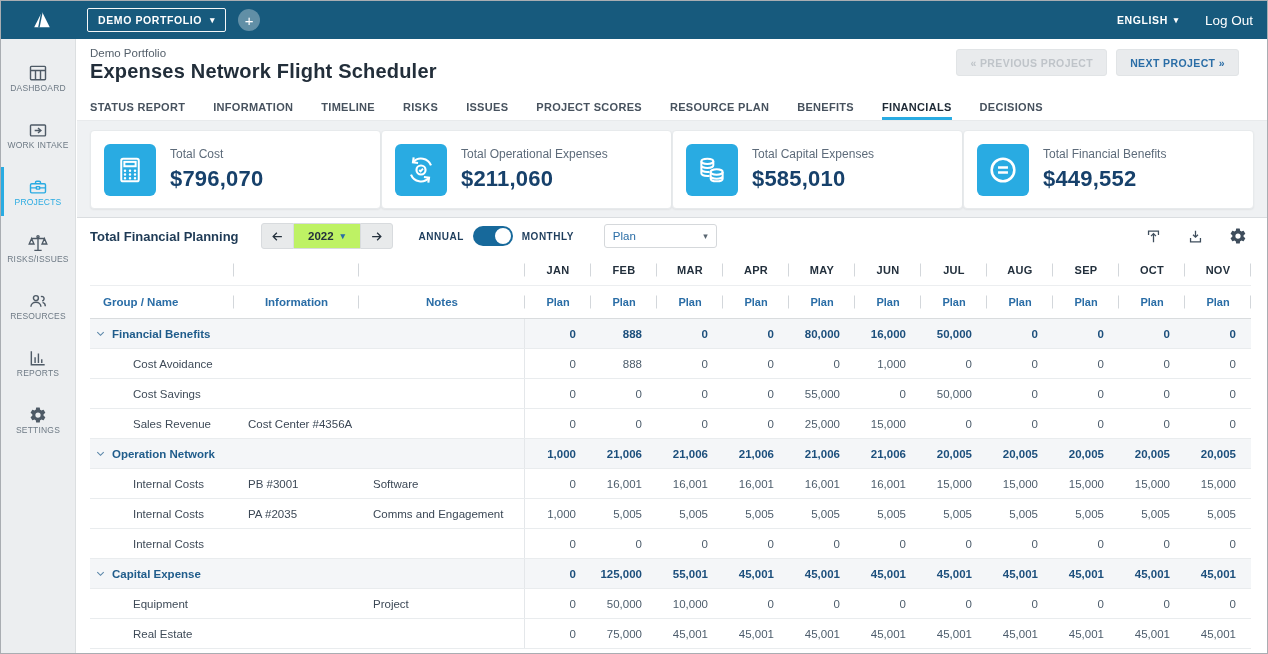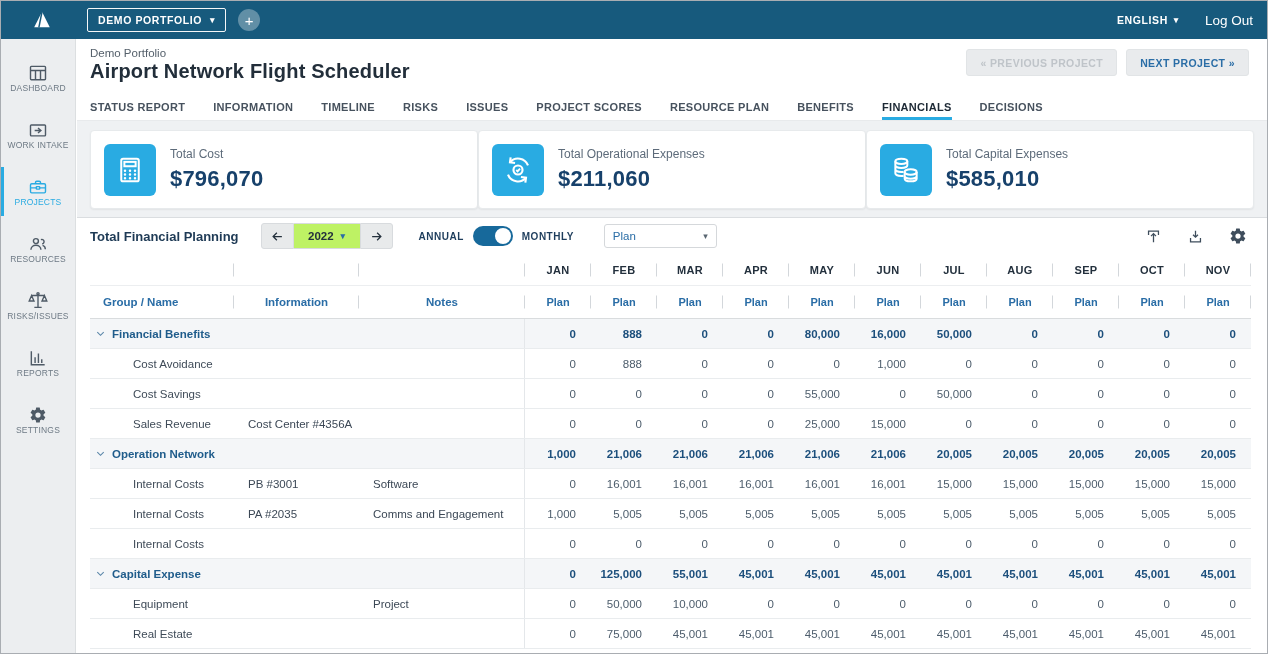--- a/index.html
+++ b/index.html
@@ -28,21 +28,21 @@
   .side-item.active{color:var(--accent,#29abe2);}
   .side-item.active .s-icon{color:var(--accent,#29abe2);}
   .side-item.active::before{content:"";position:absolute;left:0;top:4px;bottom:4px;width:3px;background:var(--accent,#29abe2);}
 
   
   .main{position:absolute;top:38px;left:76px;right:0;bottom:0;overflow:hidden;background:#fff;}
 
   .page-header{position:relative;height:81px;background:#fff;}
   .crumb{position:absolute;left:13px;top:8px;font-size:11.5px;color:#55606b;}
   .page-title{position:absolute;left:13px;top:21px;font-size:20px;font-weight:bold;color:#222e3a;letter-spacing:.2px;}
-  .nav-buttons{position:absolute;right:18px;top:10px;display:flex;gap:9px;}
+  .nav-buttons{position:absolute;right:28px;top:10px;display:flex;gap:9px;}
   .proj-btn{height:27px;display:flex;align-items:center;padding:0 13px;border-radius:3px;background:#e9ebed;border:1px solid #e1e4e6;
     font-size:10.5px;font-weight:bold;letter-spacing:.4px;cursor:pointer;}
   .proj-btn.disabled{color:#bfc4c9;cursor:default;}
   .proj-btn.primary{color:#2a6da6;}
   .tabs{position:absolute;left:13px;bottom:0;display:flex;gap:28px;}
   .tab{font-size:11px;font-weight:bold;letter-spacing:.3px;color:#47525e;padding-bottom:4px;cursor:pointer;border-bottom:3px solid transparent;text-align:center;}
   .tab.active{color:#1d2935;border-bottom-color:var(--accent,#29abe2);}
 
   .cards-band{height:97px;background:#eff1f3;border-top:1px solid #e8eaec;padding:9px 13px 16px;display:flex;}
   .card{flex:1;height:79px;background:#fff;border:1px solid #e7eaec;border-radius:4px;box-shadow:0 1px 2px rgba(0,0,0,.06);
@@ -150,36 +150,36 @@
           <svg width="22" height="20" viewBox="0 0 24 24" fill="none" stroke="currentColor" stroke-width="1.7">
             <rect x="3" y="8" width="18" height="11" rx="1.5"></rect>
             <path d="M9 8V6.5A1.5 1.5 0 0 1 10.5 5h3A1.5 1.5 0 0 1 15 6.5V8M3 13h7m4 0h7"></path>
             <rect x="10" y="11.5" width="4" height="3" rx="0.5"></rect>
           </svg>
         </span>
         <span class="s-label">PROJECTS</span>
       </div>
       <div class="side-item">
         <span class="s-icon">
+          <svg width="22" height="22" viewBox="0 0 24 24" fill="none" stroke="currentColor" stroke-width="1.5">
+            <path d="M12 4v15M8 19h8M5 6h14M5 6l-2.6 6h5.2zM19 6l-2.6 6h5.2z"></path>
+            <circle cx="12" cy="4" r="1.2"></circle>
+          </svg>
+        </span>
+        <span class="s-label">RISKS/ISSUES</span>
+      </div>
+      <div class="side-item">
+        <span class="s-icon">
           <svg width="22" height="20" viewBox="0 0 24 24" fill="none" stroke="currentColor" stroke-width="1.7">
             <circle cx="9.5" cy="8.5" r="3"></circle>
             <path d="M3.5 19c0-3.3 2.7-5.5 6-5.5s6 2.2 6 5.5"></path>
             <path d="M15.5 6.8a2.6 2.6 0 1 1 1.5 4.9M17.5 13.6c2 .6 3.3 2.4 3.3 4.6"></path>
           </svg>
         </span>
         <span class="s-label">RESOURCES</span>
-      </div>
-      <div class="side-item">
-        <span class="s-icon">
-          <svg width="22" height="22" viewBox="0 0 24 24" fill="none" stroke="currentColor" stroke-width="1.5">
-            <path d="M12 4v15M8 19h8M5 6h14M5 6l-2.6 6h5.2zM19 6l-2.6 6h5.2z"></path>
-            <circle cx="12" cy="4" r="1.2"></circle>
-          </svg>
-        </span>
-        <span class="s-label">RISKS/ISSUES</span>
       </div>
       <div class="side-item">
         <span class="s-icon">
           <svg width="20" height="20" viewBox="0 0 24 24" fill="none" stroke="currentColor" stroke-width="1.7">
             <path d="M4 4v16h16"></path>
             <path d="M8.5 18v-7M12.5 18V6.5M16.5 18v-4.5"></path>
           </svg>
         </span>
         <span class="s-label">REPORTS</span>
       </div>
@@ -190,21 +190,21 @@
           </svg>
         </span>
         <span class="s-label">SETTINGS</span>
       </div>
     </nav>
 
   <main class="main">
 
     <section class="page-header">
       <div class="crumb">Demo Portfolio</div>
-      <h1 class="page-title" style="margin:0;">Airport Network Flight Scheduler</h1>
+      <h1 class="page-title" style="margin:0;">Expenses Network Flight Scheduler</h1>
       <div class="nav-buttons">
         <div class="proj-btn disabled">« PREVIOUS PROJECT</div>
         <div class="proj-btn primary">NEXT PROJECT »</div>
       </div>
       <div class="tabs" id="tabs">
           <div class="tab">STATUS REPORT</div>
           <div class="tab">INFORMATION</div>
           <div class="tab">TIMELINE</div>
           <div class="tab">RISKS</div>
           <div class="tab">ISSUES</div>
@@ -249,20 +249,32 @@
             <svg width="32" height="32" viewBox="0 0 24 24" fill="none" stroke="#fff" stroke-width="1.5">
               <ellipse cx="8.5" cy="5.5" rx="4.5" ry="2"></ellipse>
               <path d="M4 5.5v3c0 1.1 2 2 4.5 2s4.5-.9 4.5-2v-3M4 8.5v3c0 1.1 2 2 4.5 2 .6 0 1.2-.05 1.7-.15M4 11.5v3c0 1.1 2 2 4.5 2 .6 0 1.2-.05 1.7-.15"></path>
               <ellipse cx="15.5" cy="13.5" rx="4.5" ry="2"></ellipse>
               <path d="M11 13.5v3c0 1.1 2 2 4.5 2s4.5-.9 4.5-2v-3M11 16.5v2c0 1.1 2 2 4.5 2s4.5-.9 4.5-2v-2"></path>
             </svg>
           </div>
           <div class="card-text">
             <div class="card-label">Total Capital Expenses</div>
             <div class="card-value">$585,010</div>
+          </div>
+        </div>
+        <div class="card">
+          <div class="card-icon">
+            <svg width="34" height="34" viewBox="0 0 24 24" fill="none" stroke="#fff" stroke-width="1.8">
+              <circle cx="12" cy="12" r="8"></circle>
+              <path d="M8.5 10.2h7M8.5 13.8h7"></path>
+            </svg>
+          </div>
+          <div class="card-text">
+            <div class="card-label">Total Financial Benefits</div>
+            <div class="card-value">$449,552</div>
           </div>
         </div>
       </section>
 
     <section class="panel">
       <div class="toolbar">
         <div class="tb-title">Total Financial Planning</div>
         <div class="year-group">
           <div class="yr-btn left">
             <svg width="15" height="15" viewBox="0 0 24 24" fill="none" stroke="currentColor" stroke-width="2">

